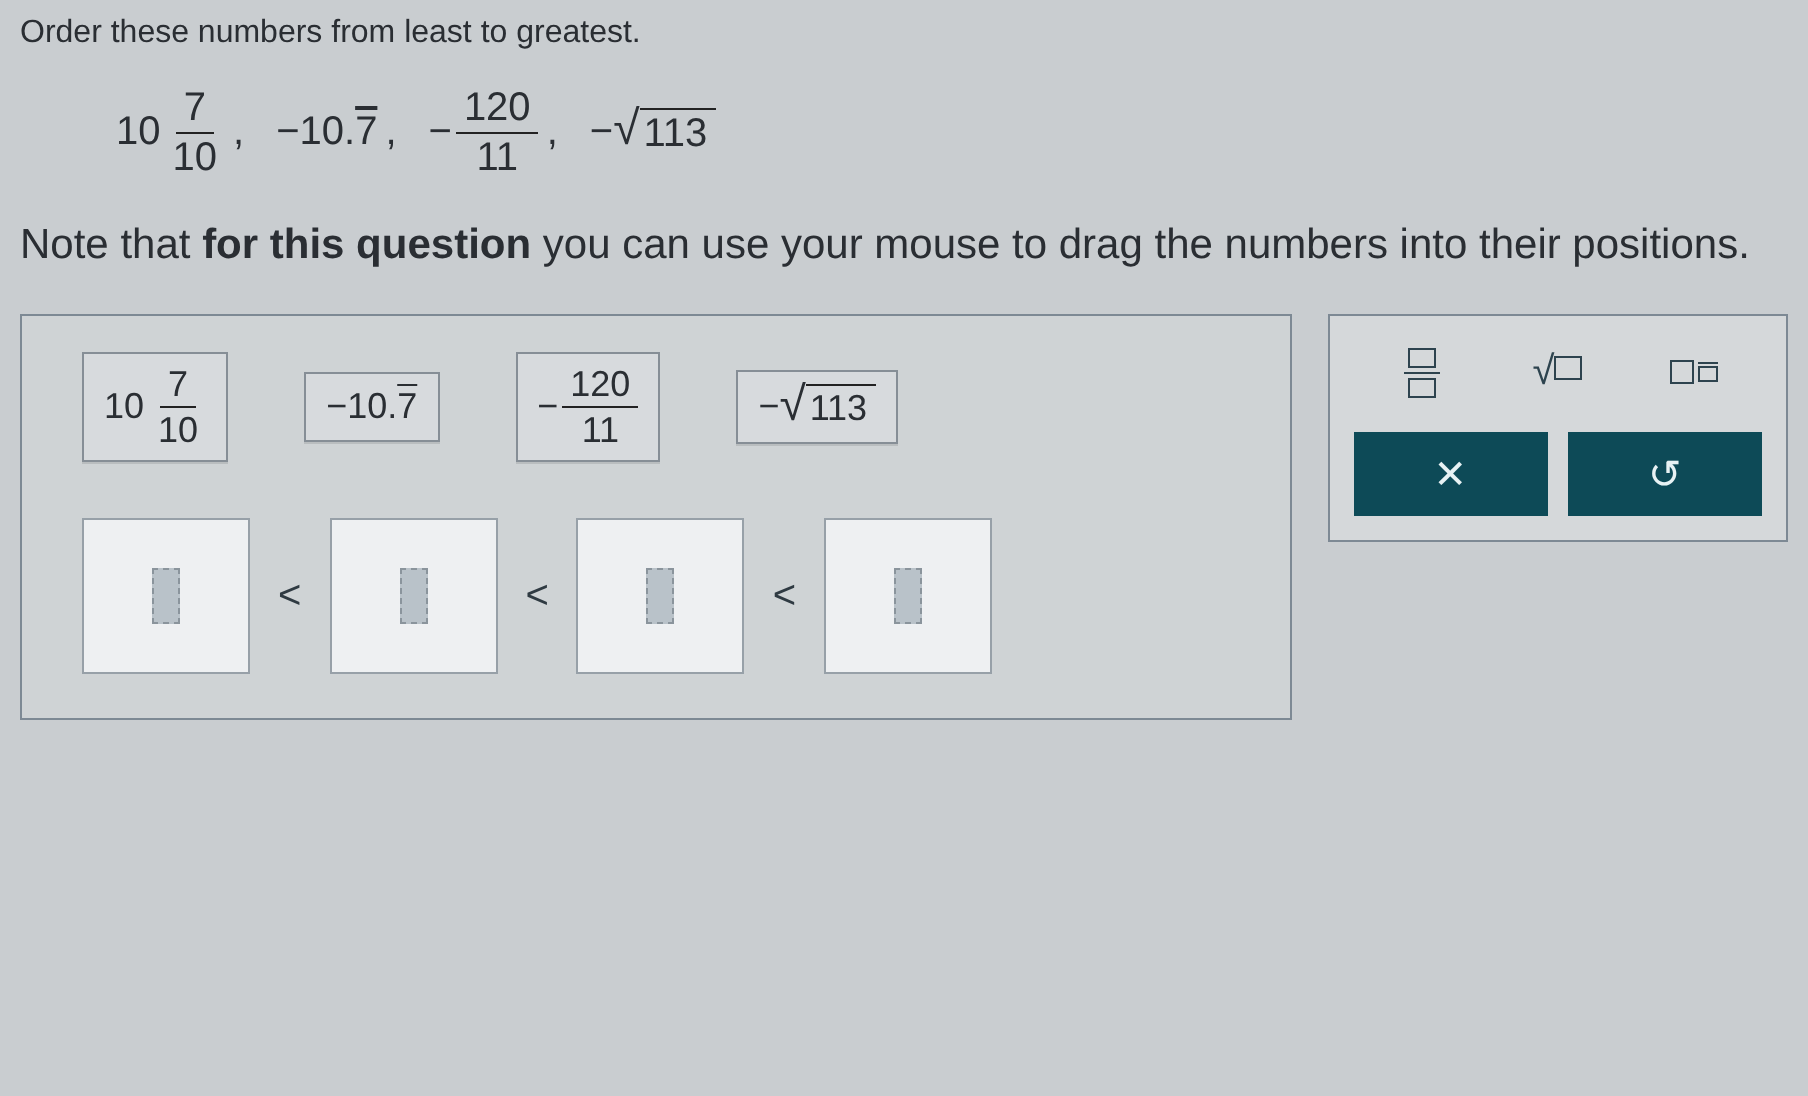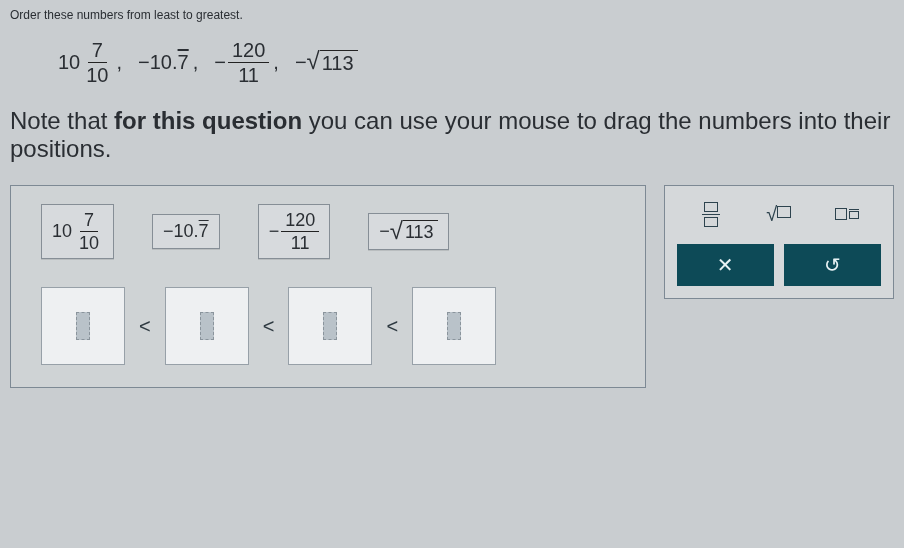--- a/index.html
+++ b/index.html
@@ -5,21 +5,21 @@
   * { box-sizing: border-box; margin: 0; padding: 0; }
   body {
     font-family: Arial, sans-serif;
     background: #c9cdd0;
     width: 904px;
     height: 548px;
     padding: 8px 10px;
     color: #2a2e33;
     overflow: hidden;
   }
-  .prompt { font-size: 12px; margin-bottom: 18px; }
+  .prompt { font-size: 16px; margin-bottom: 18px; }
   .expr-row {
     display: flex;
     align-items: center;
     gap: 4px;
     margin-left: 48px;
     font-size: 20px;
     margin-bottom: 22px;
   }
   .frac {
     display: inline-flex;
@@ -30,21 +30,21 @@
   }
   .frac .num { border-bottom: 1.5px solid #222; padding: 0 4px 2px; }
   .frac .den { padding: 2px 4px 0; }
   .overline { text-decoration: overline; }
   .sqrt {
     display: inline-flex;
     align-items: flex-start;
   }
   .sqrt .radical { font-size: 24px; line-height: 0.9; }
   .sqrt .radicand { border-top: 1.5px solid #222; padding: 1px 4px 0 2px; }
-  .note { font-size: 24px; margin-bottom: 22px; }
+  .note { font-size: 21px; margin-bottom: 22px; }
   .note b { font-weight: bold; }
 
   .work-row { display: flex; gap: 18px; align-items: flex-start; }
 
   .drag-panel {
     border: 1px solid #7d8994;
     background: rgba(255,255,255,0.12);
     padding: 18px 20px 22px;
     width: 640px;
   }

